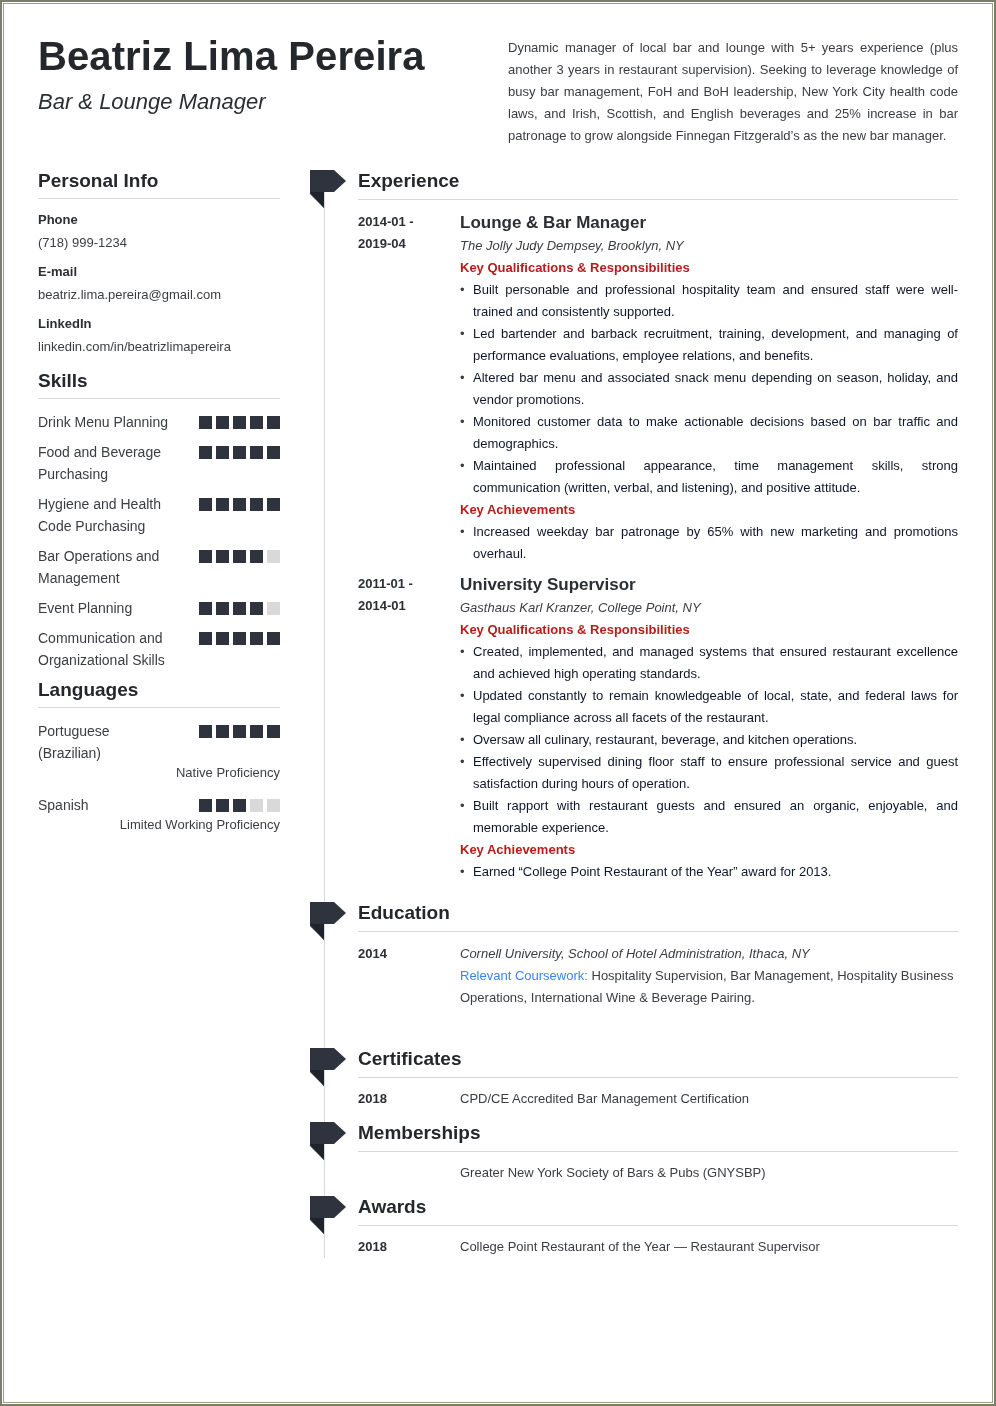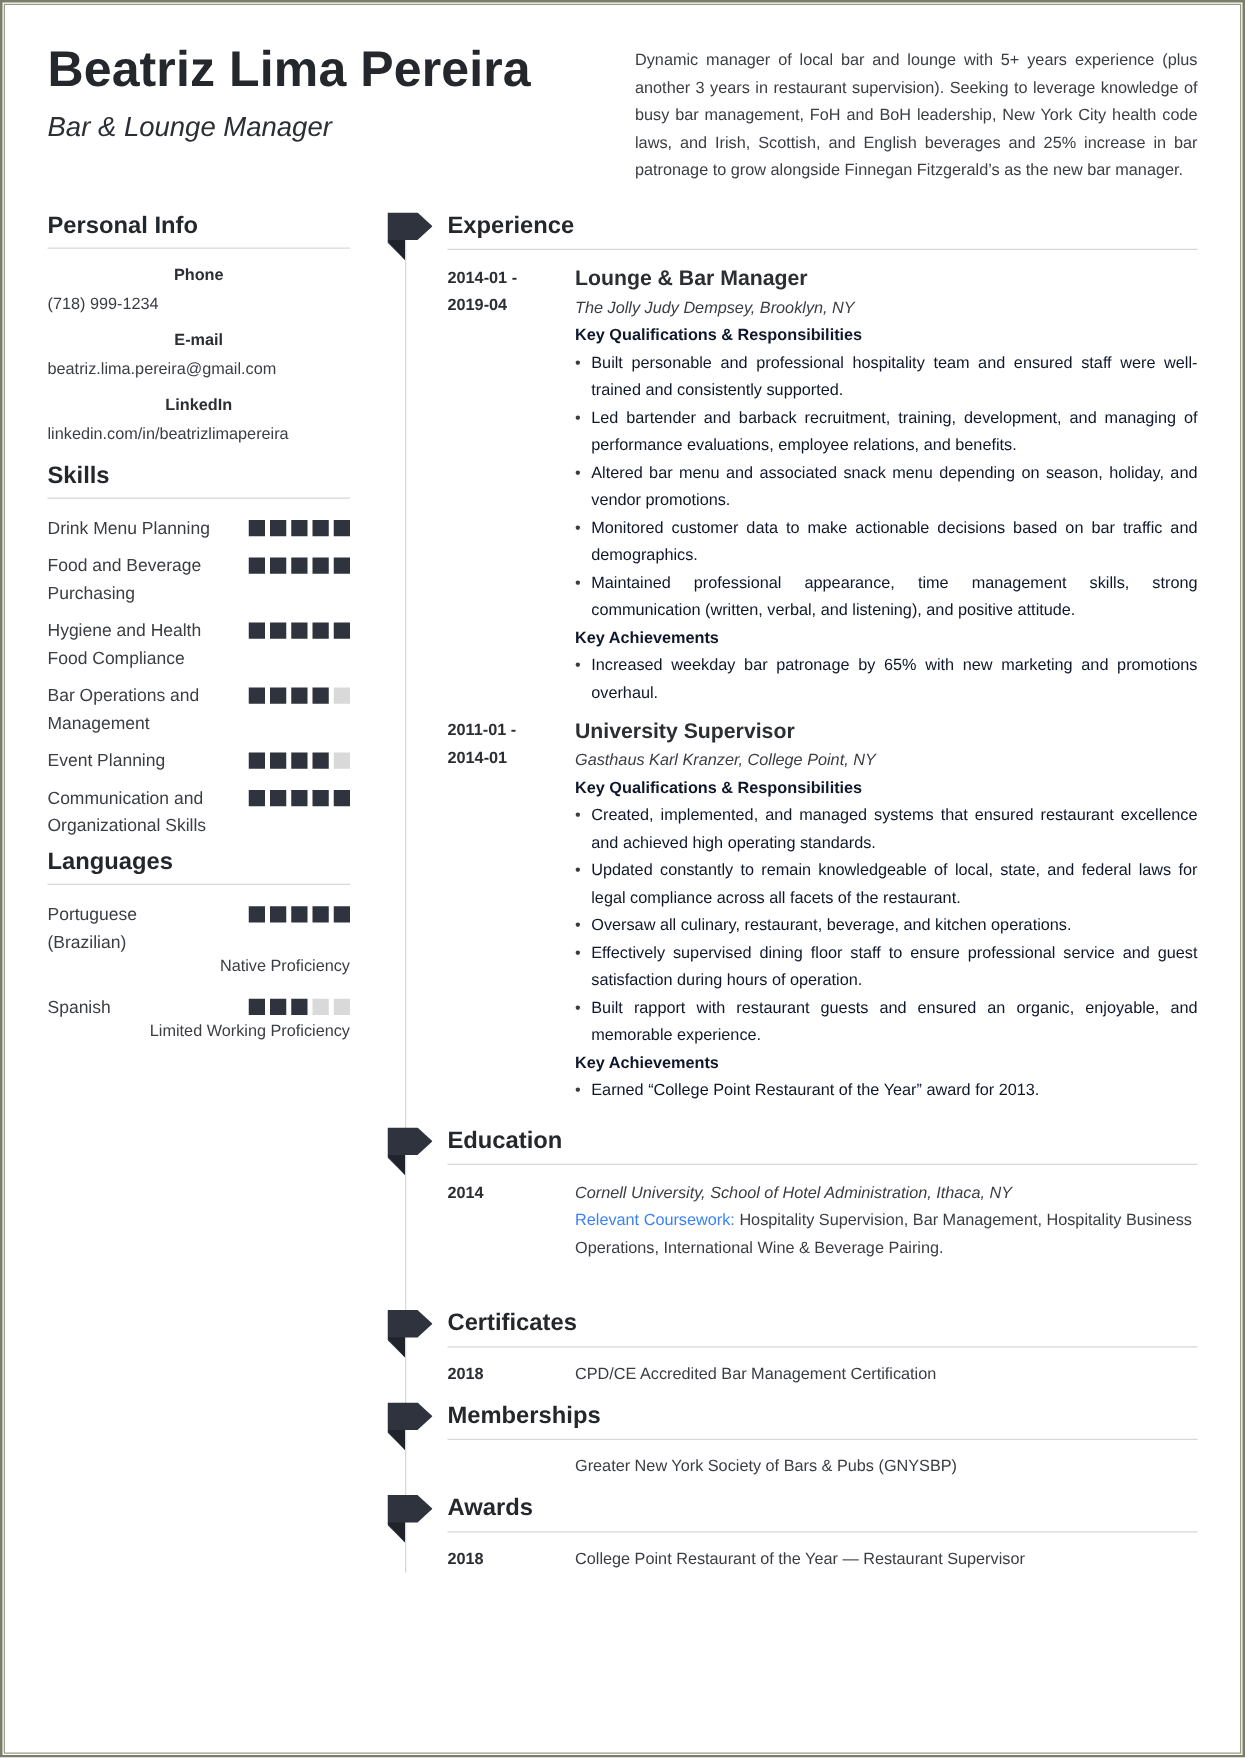--- a/index.html
+++ b/index.html
@@ -36,21 +36,21 @@
       font-size: 13px; line-height: 22px; text-align: justify; color: #3a3d42;
     }
 
     
     .left { position: absolute; left: 38px; top: 170px; width: 242px; }
     .sec-title {
       font-size: 19px; font-weight: bold; color: #24272b;
       padding-bottom: 6px; border-bottom: 1px solid #d6d8db;
       margin-bottom: 12px;
     }
-    .info-label { font-size: 13px; font-weight: bold; color: #2b2e33; line-height: 18px; text-align: center; }
+    .info-label { font-size: 13px; font-weight: bold; color: #2b2e33; line-height: 18px; }
     .info-value { font-size: 13px; color: #3a3d42; line-height: 18px; margin-top: 5px; margin-bottom: 11px; }
 
     .skill-row { display: flex; justify-content: space-between; align-items: flex-start; margin-bottom: 8px; }
     .skill-name { font-size: 14px; line-height: 22px; color: #3a3d42; width: 150px; }
     .dots { display: flex; gap: 4px; margin-top: 5px; }
     .dot { width: 13px; height: 13px; background: #2e333d; }
     .dot.off { background: #d9d9d9; }
     .lang-level { font-size: 13px; color: #3a3d42; text-align: right; line-height: 18px; }
 
     
@@ -67,21 +67,21 @@
       font-size: 19px; font-weight: bold; color: #24272b;
       padding-bottom: 7px; border-bottom: 1px solid #d6d8db;
     }
     .entry { display: flex; }
     .date {
       width: 102px; font-size: 13px; font-weight: bold; color: #2b2e33; line-height: 22px;
     }
     .ebody { width: 498px; }
     .job-title { font-size: 17px; font-weight: bold; color: #2b2e33; line-height: 24px; }
     .employer { font-size: 13px; font-style: italic; color: #3a3d42; line-height: 22px; }
-    .sub-h { font-size: 13px; font-weight: bold; color: #0f172a; line-height: 22px; }
+    .sub-h { font-size: 13px; font-weight: bold; color: #b91c1c; line-height: 22px; }
     ul.bullets { list-style: none; }
     ul.bullets li {
       position: relative; padding-left: 13px; font-size: 13px; line-height: 22px;
       color: #0f172a; text-align: justify;
     }
     ul.bullets li::before {
       content: "•"; position: absolute; left: 0; top: 0; color: #3a3d42;
     }
     .plain { font-size: 13px; color: #3a3d42; line-height: 22px; }
     .bold-inline { font-weight: normal; color: #3b82f6; }
@@ -126,21 +126,21 @@
             <div class="skill-name">Food and Beverage Purchasing</div>
             <div class="dots">
               <span class="dot"></span>
               <span class="dot"></span>
               <span class="dot"></span>
               <span class="dot"></span>
               <span class="dot"></span>
             </div>
           </div>
           <div class="skill-row">
-            <div class="skill-name">Hygiene and Health Food Compliance</div>
+            <div class="skill-name">Hygiene and Health Code Purchasing</div>
             <div class="dots">
               <span class="dot"></span>
               <span class="dot"></span>
               <span class="dot"></span>
               <span class="dot"></span>
               <span class="dot"></span>
             </div>
           </div>
           <div class="skill-row">
             <div class="skill-name">Bar Operations and Management</div>

